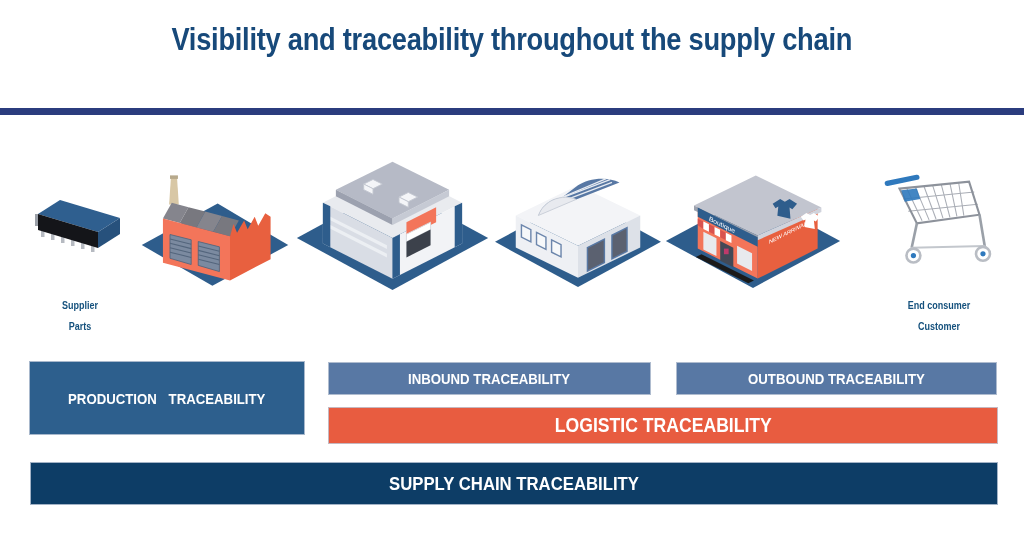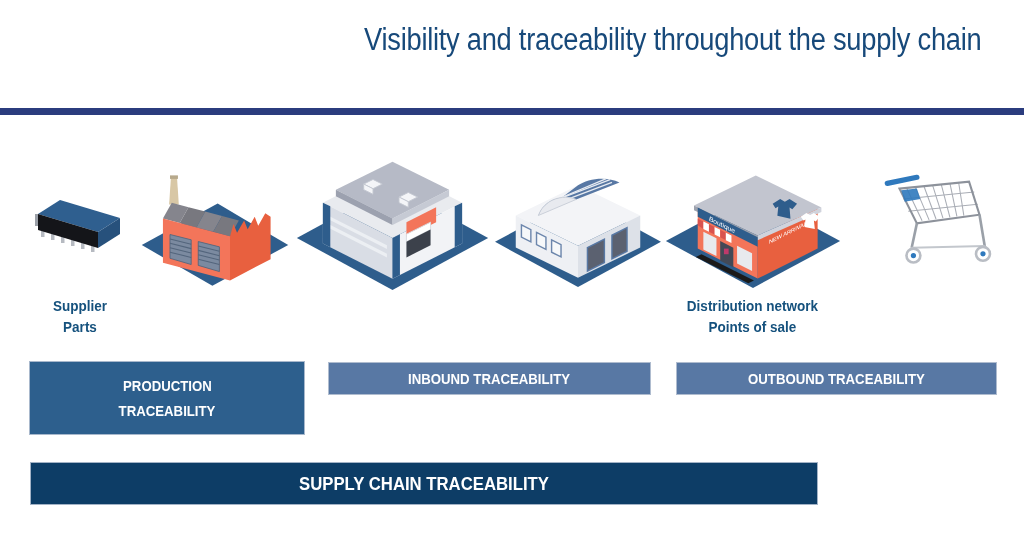--- a/index.html
+++ b/index.html
@@ -3,38 +3,38 @@
 <meta charset="utf-8">
 <style>
   html,body { margin:0; padding:0; background:#ffffff; }
   .page {
     position:relative; width:1024px; height:533px; overflow:hidden;
     background:#ffffff; font-family:"Liberation Sans", sans-serif;
   }
   .cond { display:inline-block; transform:scaleX(0.88); transform-origin:50% 50%; white-space:nowrap; }
 
   .title {
-    position:absolute; top:22px; left:0; width:100%; text-align:right;
-    font-size:31px; font-weight:normal; color:#17497a; letter-spacing:-0.3px;
+    position:absolute; top:22px; left:0; width:100%; text-align:center;
+    font-size:31px; font-weight:bold; color:#17497a; letter-spacing:-0.3px;
   }
   .divider { position:absolute; top:108px; left:0; width:100%; height:7px; background:#2b3c7e; }
 
   .stage { position:absolute; top:138px; text-align:center; }
   .icon-box { height:154px; display:flex; align-items:flex-end; justify-content:center; }
-  .stage-label { margin-top:3px; font-size:15px; font-weight:bold; color:#15517d; line-height:21px; }
+  .stage-label { margin-top:3px; font-size:10px; font-weight:bold; color:#15517d; line-height:21px; }
   .stage-label div { transform:scaleX(0.9); transform-origin:50% 50%; white-space:nowrap; }
 
   .bar { position:absolute; box-sizing:border-box; border:1px solid rgba(190,200,215,0.85);
          color:#ffffff; font-weight:bold; display:flex; align-items:center; justify-content:center;
          text-align:center; }
-  .bar-production { left:29px;  top:361px; width:276px; height:74px; background:#2d5f8d; font-size:15px; line-height:25px; flex-direction:column; }
+  .bar-production { left:29px;  top:361px; width:276px; height:74px; background:#2d5f8d; font-size:15px; line-height:25px; flex-direction:row; }
   .bar-inbound    { left:328px; top:362px; width:323px; height:33px; background:#5878a4; font-size:15px; }
   .bar-outbound   { left:676px; top:362px; width:321px; height:33px; background:#5878a4; font-size:15px; }
   .bar-logistic   { left:328px; top:407px; width:670px; height:37px; background:#e85c40; font-size:20px; }
-  .bar-supply     { left:30px;  top:462px; width:788px; height:43px; background:#0d3d66; font-size:19px; }
+  .bar-supply     { left:30px;  top:462px; width:968px; height:43px; background:#0d3d66; font-size:19px; }
 </style>
 </head>
 <body>
 
 <div class="page">
 
   <div class="title">
     <span class="cond" style="transform:scaleX(0.88);">Visibility and traceability throughout the supply chain</span>
   </div>
   <div class="divider"></div>
@@ -169,24 +169,20 @@
           <polygon points="66,89 72,92 72,100 66,97" fill="#ffffff"></polygon>
         </g>
         <polygon points="42,88 56,95 56,114 42,107" fill="#e8eaee"></polygon>
         <polygon points="60,98 74,105 74,126 60,119" fill="#434956"></polygon>
         <rect x="64" y="106" width="5" height="6" fill="#c03a6b"></rect>
         <polygon points="78,103 94,111 94,130 78,122" fill="#e8eaee"></polygon>
         <path d="M146,72 l6,-4 l4,2 l4,-2 l6,4 l-4,5 l-2,-1 l1,9 l-11,-2 l1,-8 l-2,1 z" fill="#ffffff"></path>
         <text transform="translate(112,101) skewY(-26.5)" x="0" y="0" font-size="6" fill="#ffffff">NEW ARRIVAL</text>
       </svg>
     </div>
-    <div class="stage-label">
-      <div>Distribution network</div>
-      <div>Points of sale</div>
-    </div>
   </div>
 
   <div class="stage" style="left:855px; width:168px;">
     <div class="icon-box">
       <svg width="125" height="100" viewBox="0 0 140 115" style="margin-bottom:26px;">
         <line x1="10" y1="20" x2="44" y2="13" stroke="#2f79bd" stroke-width="6" stroke-linecap="round"></line>
         <g stroke="#a9adb5" stroke-width="1.2" fill="none">
           <line x1="32" y1="25" x2="50" y2="63"></line>
             <line x1="42" y1="24" x2="58" y2="62"></line>
           <line x1="52" y1="23" x2="66" y2="61"></line>
@@ -201,29 +197,36 @@
         <polygon points="26,28 44,26 48,38 30,41" fill="#2f79bd" opacity="0.9"></polygon>
         <line x1="44" y1="66" x2="38" y2="94" stroke="#9aa0a8" stroke-width="3"></line>
         <line x1="116" y1="56" x2="122" y2="92" stroke="#9aa0a8" stroke-width="3"></line>
         <line x1="38" y1="94" x2="122" y2="92" stroke="#c3c7cd" stroke-width="2.4"></line>
         <circle cx="40" cy="103" r="8" fill="#ffffff" stroke="#b9bdc4" stroke-width="3"></circle>
         <circle cx="40" cy="103" r="3" fill="#2f79bd"></circle>
         <circle cx="120" cy="101" r="8" fill="#ffffff" stroke="#b9bdc4" stroke-width="3"></circle>
         <circle cx="120" cy="101" r="3" fill="#2f79bd"></circle>
       </svg>
     </div>
+    <div class="stage-label">
+      <div>End consumer</div>
+      <div>Customer</div>
+    </div>
   </div>
 
   <div class="bar bar-production">
     <span class="cond">PRODUCTION</span>
     <span class="cond">TRACEABILITY</span>
   </div>
   <div class="bar bar-outbound">
     <span class="cond">OUTBOUND TRACEABILITY</span>
   </div>
   <div class="bar bar-inbound">
     <span class="cond">INBOUND TRACEABILITY</span>
   </div>
+  <div class="bar bar-logistic">
+    <span class="cond">LOGISTIC TRACEABILITY</span>
+  </div>
   <div class="bar bar-supply">
     <span class="cond">SUPPLY CHAIN TRACEABILITY</span>
   </div>
 
 </div>
 
 </body></html>

